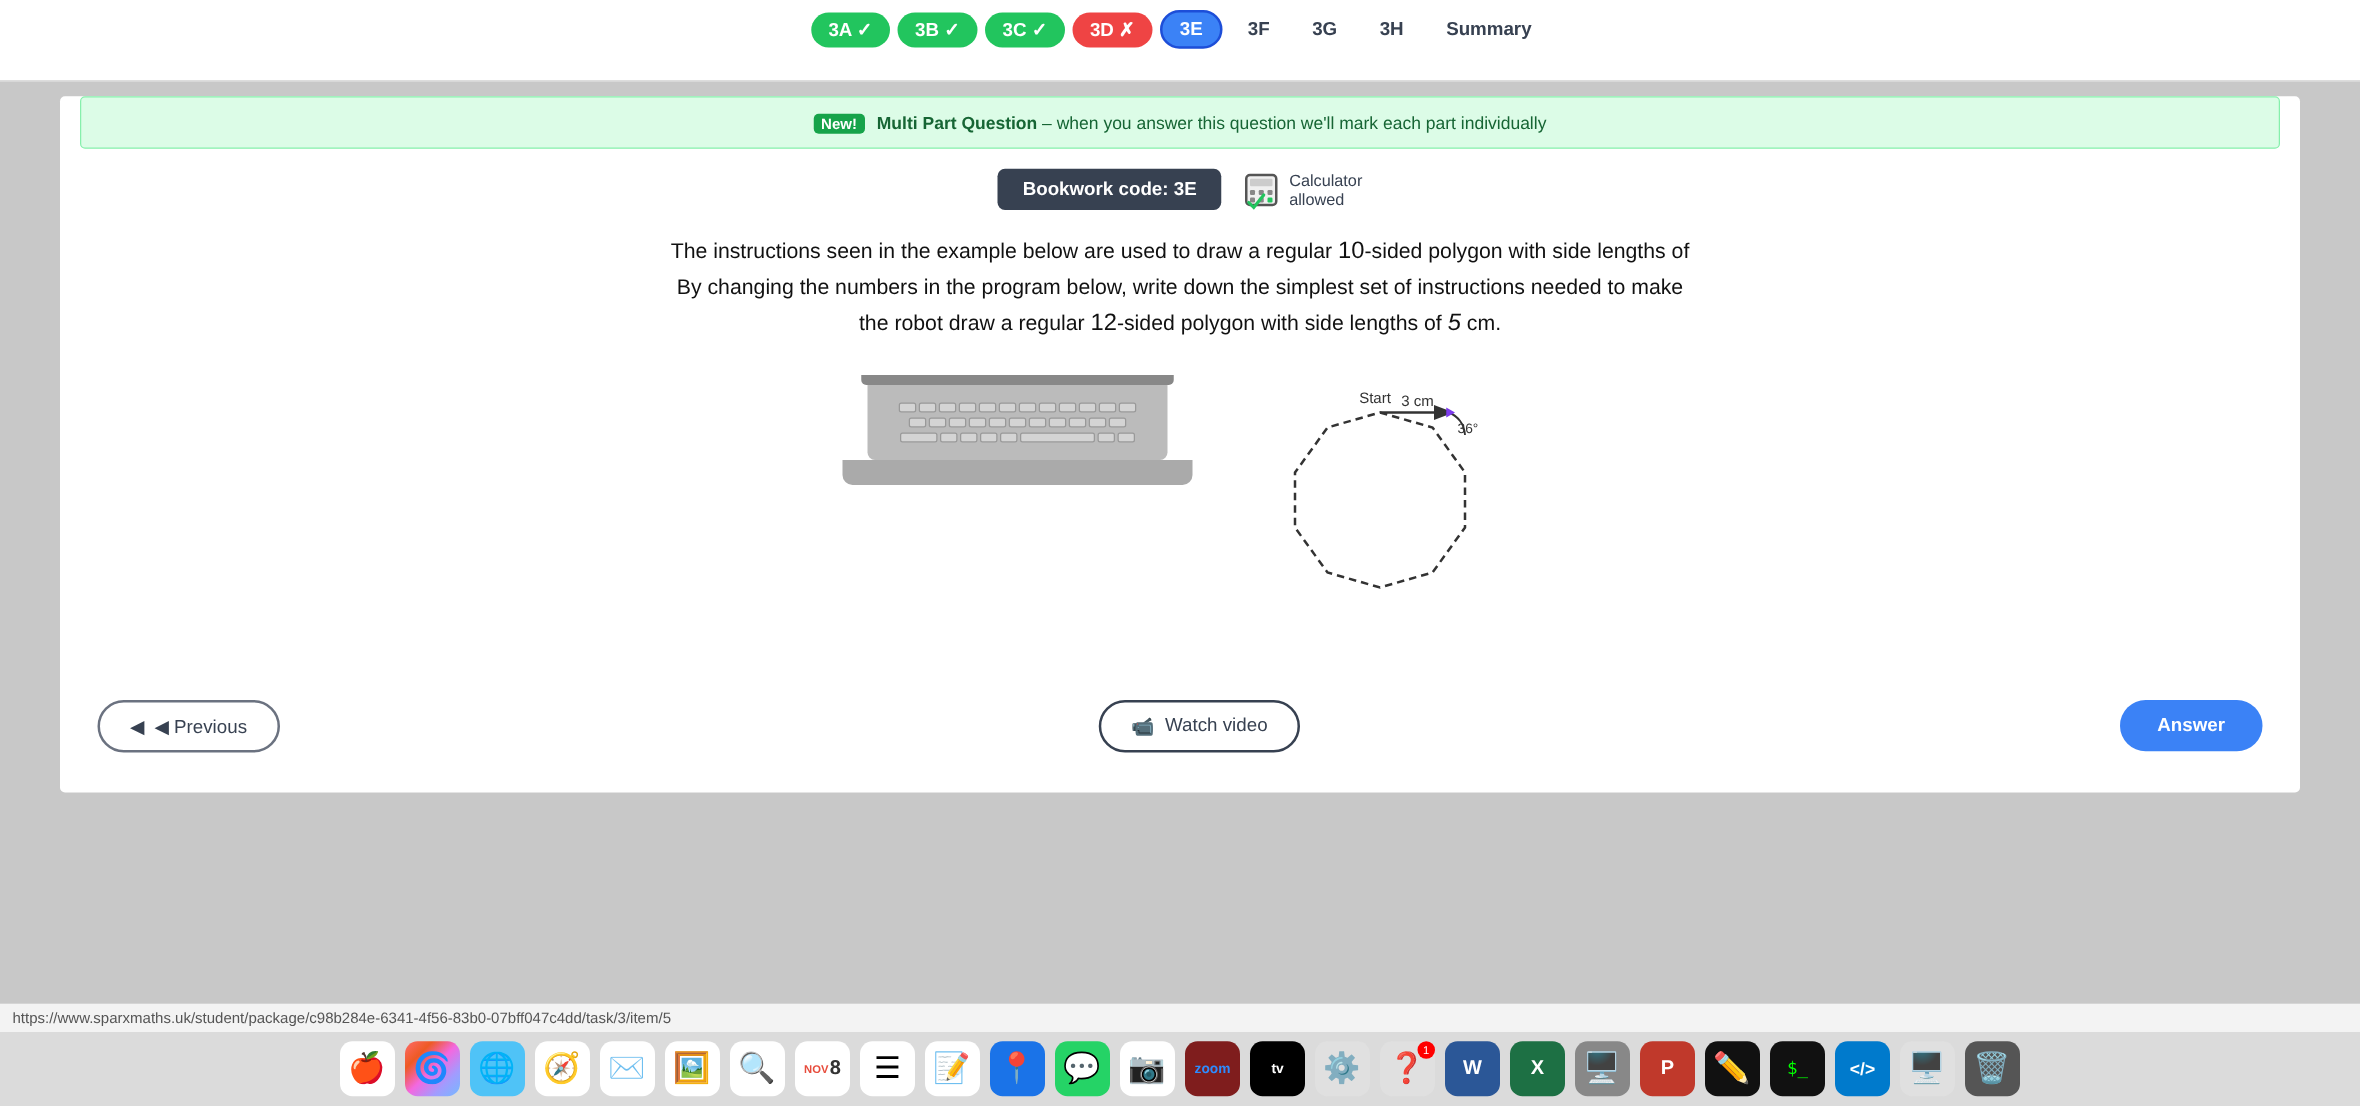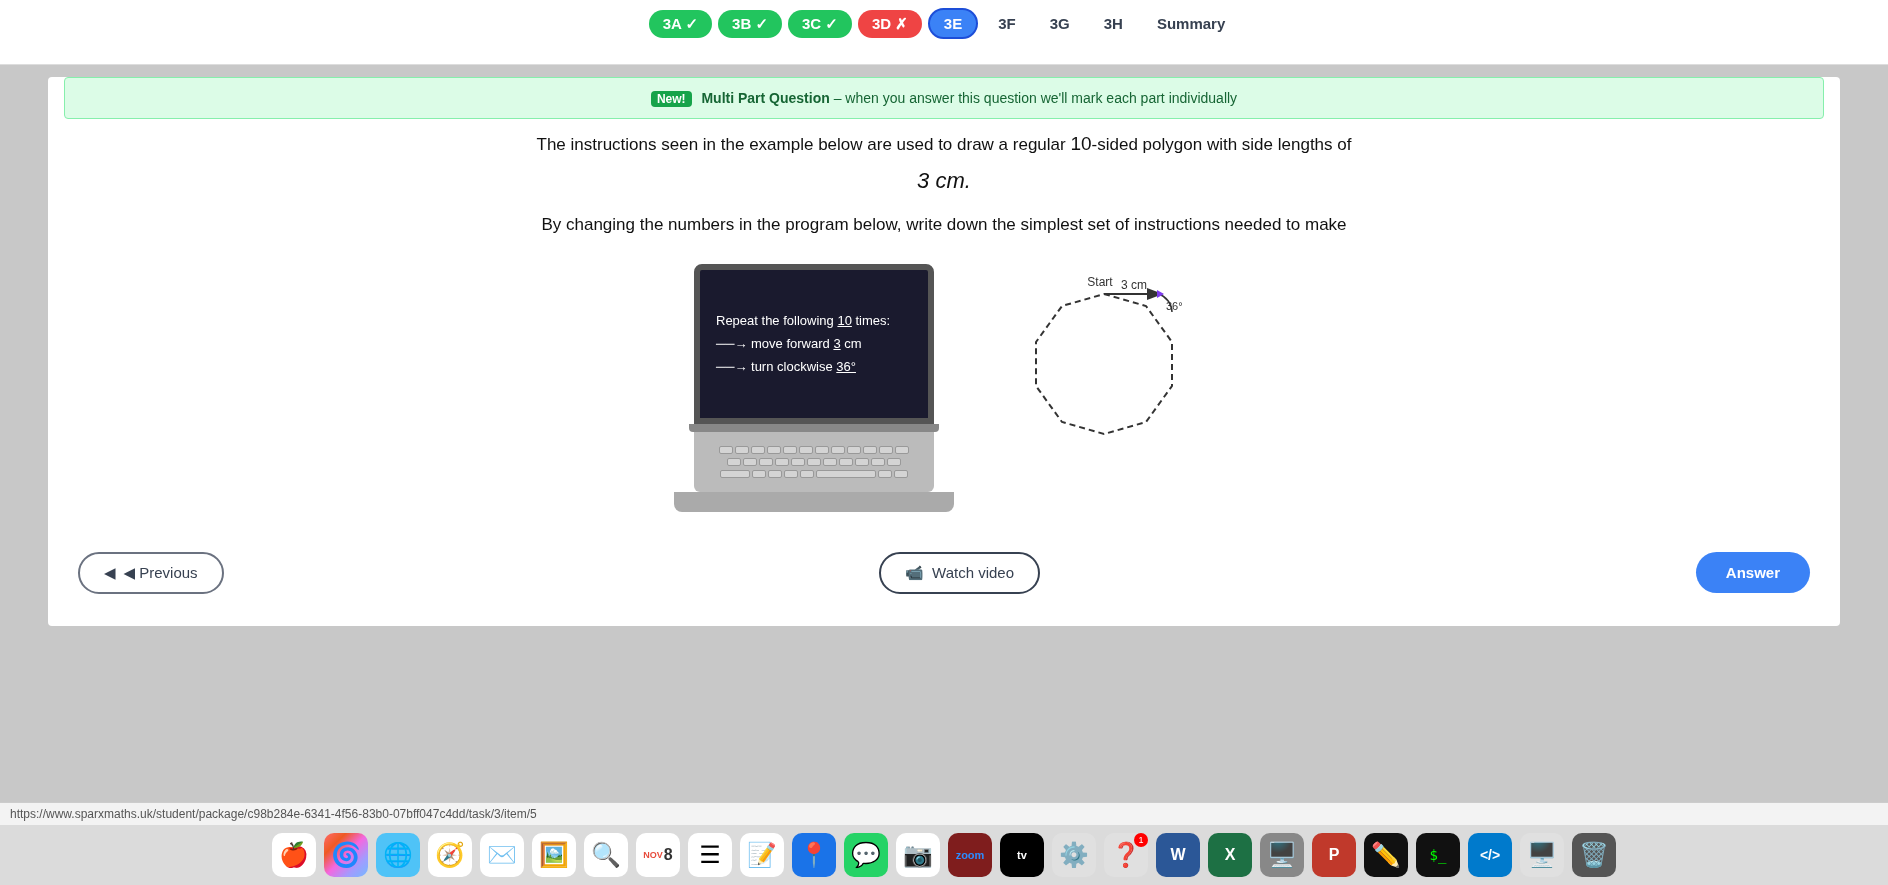--- a/index.html
+++ b/index.html
@@ -321,43 +321,51 @@
   </div>
 
   <div class="content-card">
 
     <div class="banner">
       <span class="new-badge">New!</span>
       <strong>Multi Part Question</strong>
       <span>– when you answer this question we'll mark each part individually</span>
     </div>
 
+    <div class="bookwork-row">
+      <button class="bookwork-btn">Bookwork code: 3E</button>
+      <div class="calculator-info">
+        <svg class="calc-icon" viewBox="0 0 32 32" fill="none" xmlns="http://www.w3.org/2000/svg">
+          <rect x="4" y="4" width="24" height="24" rx="3" stroke="#555" stroke-width="2" fill="#f0f0f0"></rect>
+          <rect x="7" y="7" width="18" height="6" rx="1" fill="#ccc"></rect>
+          <rect x="7" y="16" width="4" height="4" rx="1" fill="#888"></rect>
+          <rect x="14" y="16" width="4" height="4" rx="1" fill="#888"></rect>
+          <rect x="21" y="16" width="4" height="4" rx="1" fill="#888"></rect>
+          <rect x="7" y="22" width="4" height="4" rx="1" fill="#888"></rect>
+          <rect x="14" y="22" width="4" height="4" rx="1" fill="#888"></rect>
+          <rect x="21" y="22" width="4" height="4" rx="1" fill="#22c55e"></rect>
+          <polyline points="6,26 10,30 18,20" stroke="#22c55e" stroke-width="2.5" fill="none" stroke-linecap="round"></polyline>
+        </svg>
+        <div style="font-size:13px; color:#374151;">Calculator<br>allowed</div>
+      </div>
+    </div>
 
     <div class="question-text">
       <div>
         The instructions seen in the example below are used to draw a regular <span style="font-size:19px;">10</span>-sided polygon with side lengths of
       </div>
-      <div style="font-size:22px; font-style:italic; margin: 4px 0 12px 0;">3 cm.</div>
       <div>By changing the numbers in the program below, write down the simplest set of instructions needed to make</div>
+      <div>
+        the robot draw a regular <span style="font-size:19px;">12</span>-sided polygon with side lengths of <span style="font-size:19px; font-style:italic;">5</span> cm.
+      </div>
     </div>
 
     <div class="diagram-area">
 
       <div class="laptop-wrapper">
-        <div class="laptop-screen">
-          <div class="screen-line">
-            Repeat the following <span class="underline">10</span> times:
-          </div>
-          <div class="screen-line">
-            ──→ move forward <span class="underline">3</span> cm
-          </div>
-          <div class="screen-line">
-            ──→ turn clockwise <span class="underline">36°</span>
-          </div>
-        </div>
         <div class="laptop-hinge"></div>
         <div class="laptop-keyboard">
           <div class="key-row">
             <div class="key"></div>
               <div class="key"></div>
               <div class="key"></div>
               <div class="key"></div>
               <div class="key"></div>
               <div class="key"></div>
               <div class="key"></div>

